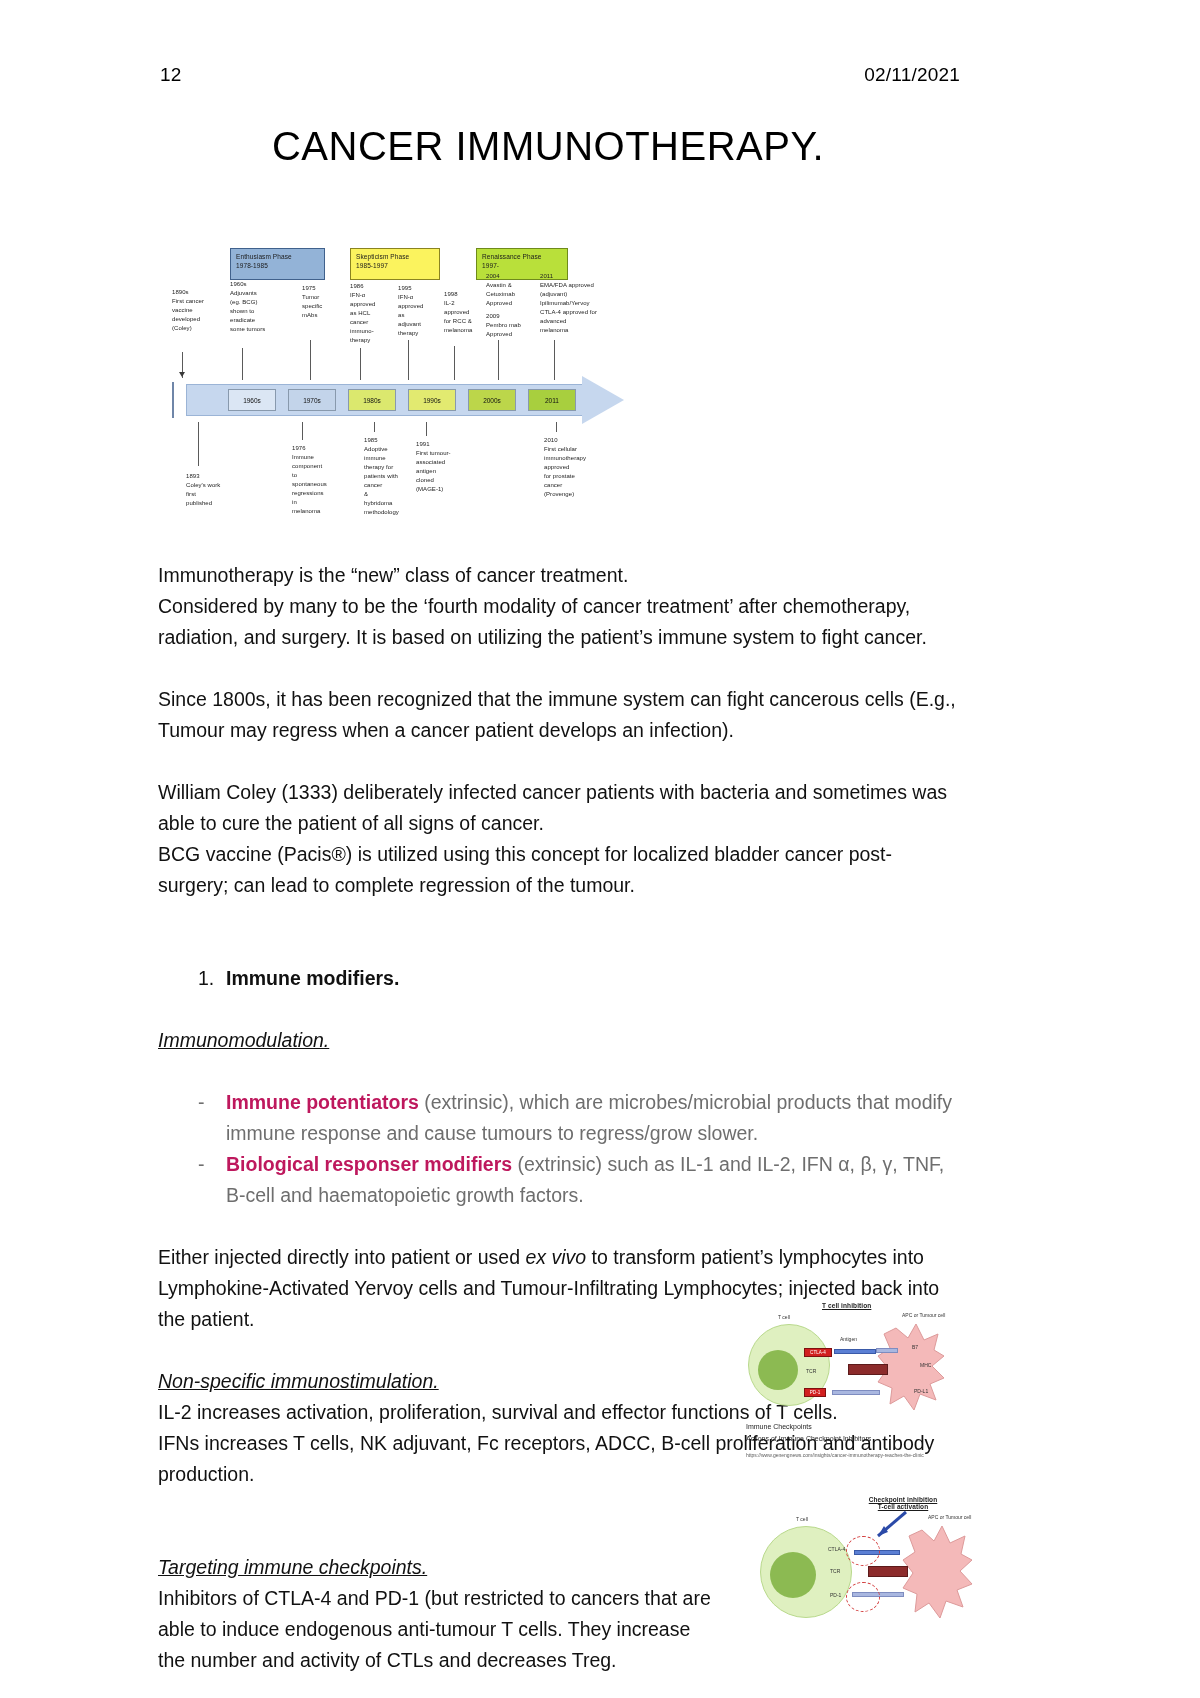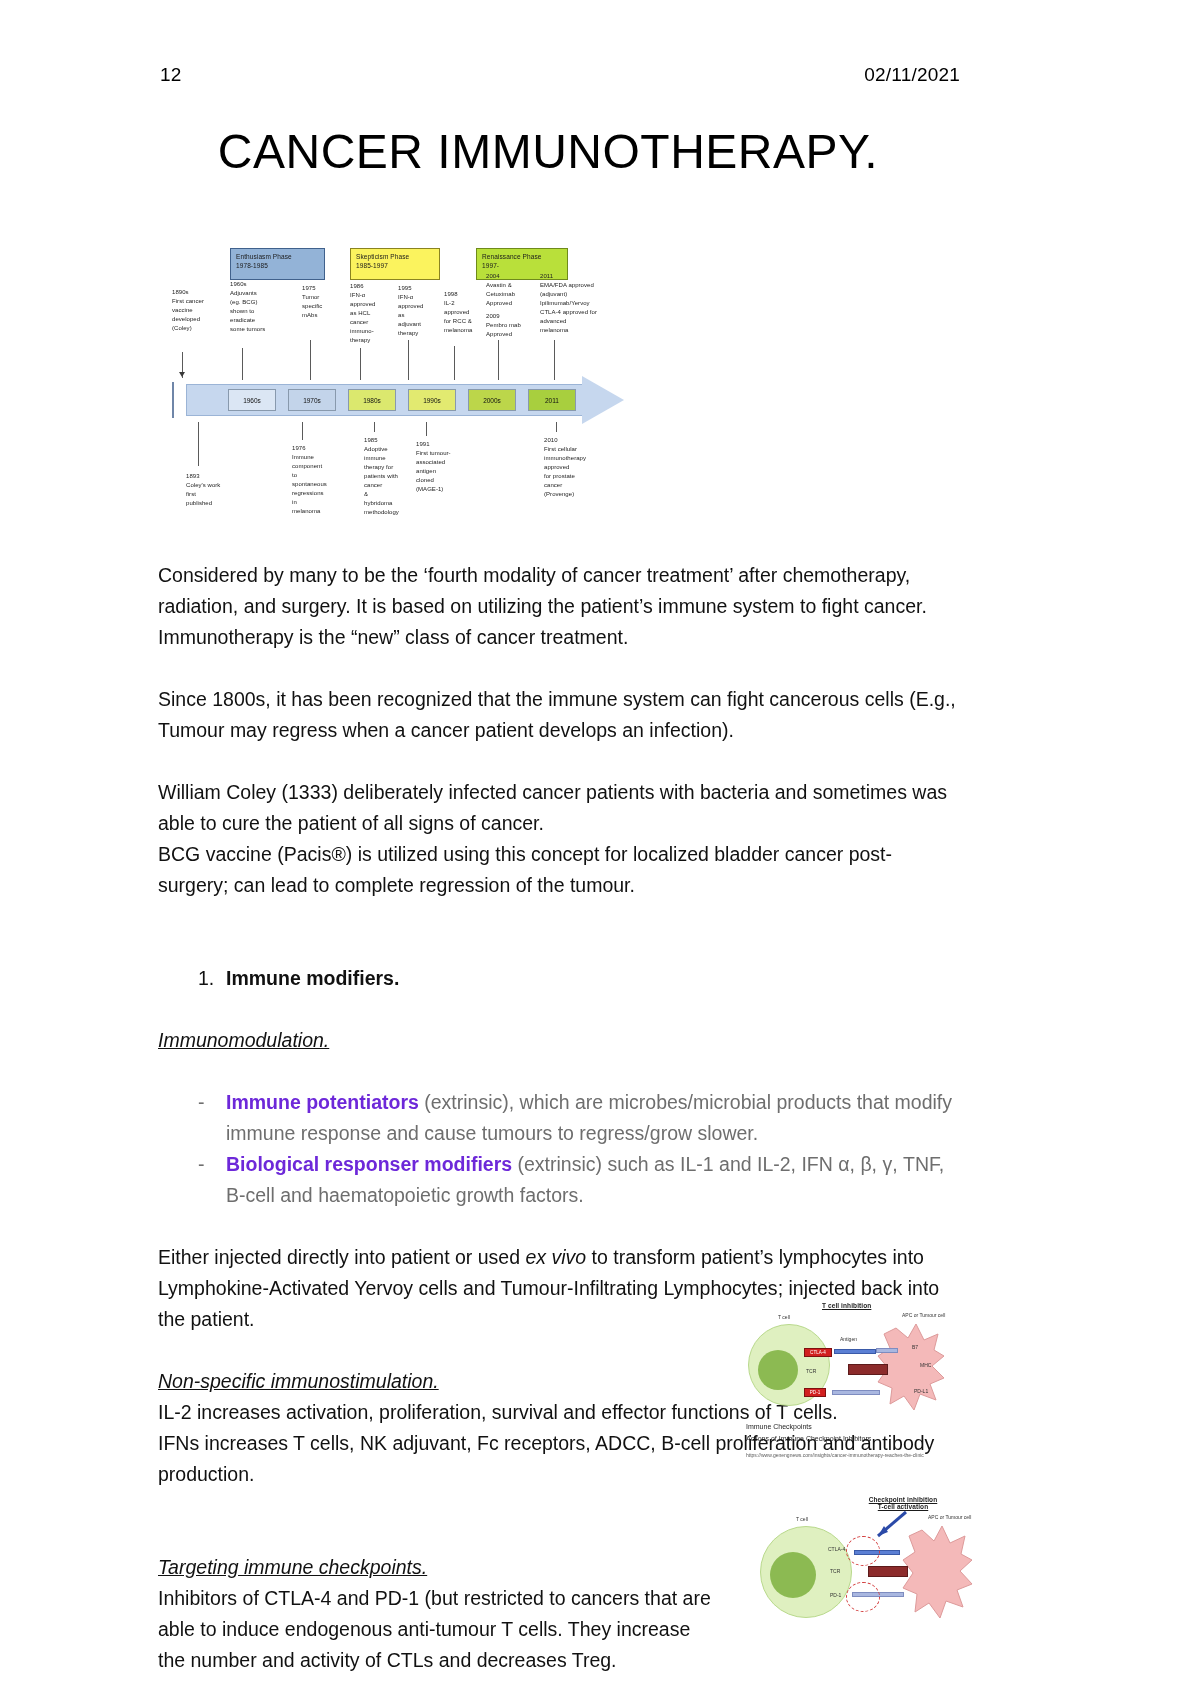--- a/index.html
+++ b/index.html
@@ -20,21 +20,21 @@
     display:flex; justify-content:space-between; align-items:baseline;
     font-size:19px; letter-spacing:.2px;
   }
   .hdr .pg { font-weight:400; }
   .hdr .date { font-weight:400; }
 
   
   .title {
     position:absolute; top:124px; left:0; width:1096px;
     text-align:center;
-    font-size:48px; font-weight:400; letter-spacing:.5px;
+    font-size:40px; font-weight:400; letter-spacing:.5px;
     font-family:"Liberation Sans", sans-serif;
   }
 
   
   .fig-timeline{
     position:absolute; left:168px; top:240px; width:470px; height:305px;
     font-family:"Liberation Sans", sans-serif;
     color:#2b2b2b;
   }
   .phase-box{
@@ -104,21 +104,21 @@
   .numlist li{
     position:relative; padding-left:68px; font-weight:700;
   }
   .numlist li .num{ position:absolute; left:40px; font-weight:400; }
 
   .dashlist{ margin:0; padding:0; list-style:none; color:#6e6e6e; }
   .dashlist li{
     position:relative; padding-left:68px; margin:0;
   }
   .dashlist li .dash{ position:absolute; left:40px; }
-  .dashlist .b{ color:#6d28d9; font-weight:700; }
+  .dashlist .b{ color:#be185d; font-weight:700; }
 
   
   .fig-cells{
     position:absolute; left:736px; top:1300px; width:240px; height:390px;
   }
   .cellfig{ position:absolute; }
   .cf-title{
     position:absolute; font-size:6.5px; font-weight:700; text-decoration:underline;
     color:#1b1b1b; letter-spacing:.1px; white-space:nowrap;
   }
@@ -281,22 +281,22 @@
 
     <div class="tick" style="left:30px; top:182px; height:44px;"></div>
     <div class="tick" style="left:134px;top:182px; height:18px;"></div>
     <div class="tick" style="left:206px;top:182px; height:10px;"></div>
     <div class="tick" style="left:258px;top:182px; height:14px;"></div>
     <div class="tick" style="left:388px;top:182px; height:10px;"></div>
   </div>
 
   <div class="body-text">
 
+    <p>Immunotherapy is the “new” class of cancer treatment.</p>
     <p>Considered by many to be the ‘fourth modality of cancer treatment’ after chemotherapy, radiation, and surgery. It is based on utilizing the patient’s immune system to fight cancer.</p>
-    <p>Immunotherapy is the “new” class of cancer treatment.</p>
     <div class="gap"></div>
 
     <p>Since 1800s, it has been recognized that the immune system can fight cancerous cells (E.g., Tumour may regress when a cancer patient develops an infection).</p>
     <div class="gap"></div>
 
     <p>William Coley (1333) deliberately infected cancer patients with bacteria and sometimes was able to cure the patient of all signs of cancer.</p>
     <p><span class="b">BCG vaccine (Pacis®)</span><span> is utilized using this concept for localized bladder cancer post-surgery; can lead to complete regression of the tumour.</span></p>
     <div class="gap"></div>
     <div class="gap"></div>
 

